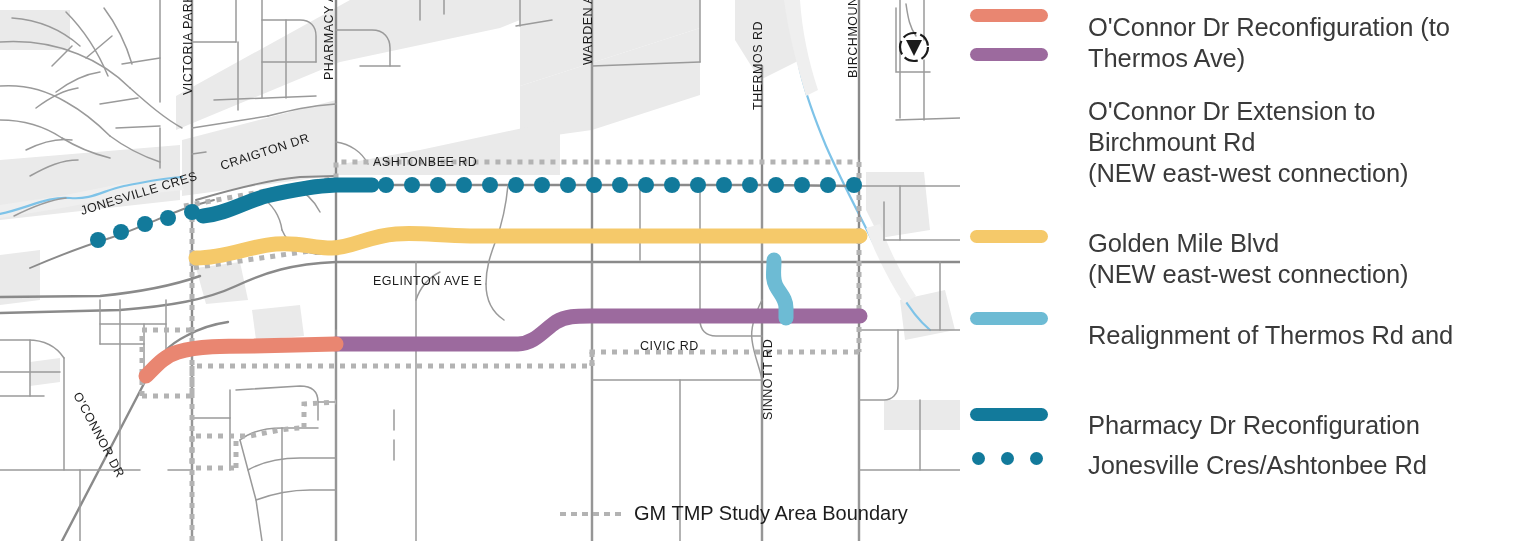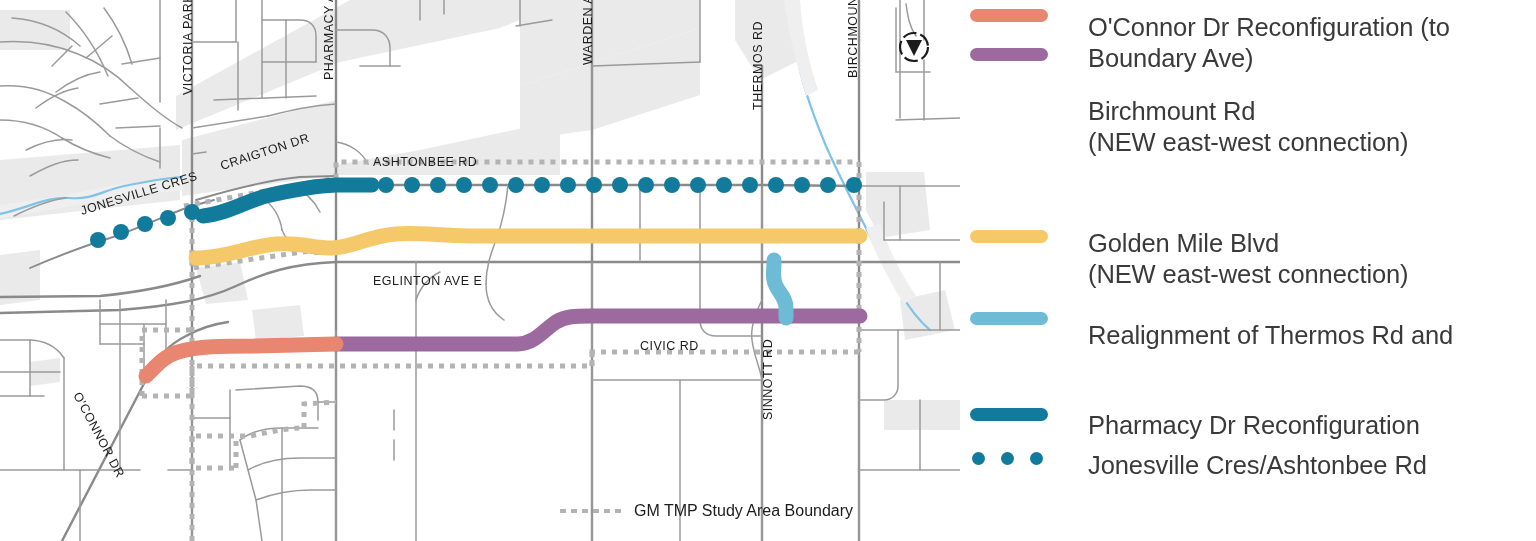--- a/index.html
+++ b/index.html
@@ -25,21 +25,21 @@
                font-size:25.5px;line-height:31px;color:#3a3a3a;
                letter-spacing:-0.1px;}
   .legend-text span{display:block;white-space:pre;}
 
   
   #boundary-key{position:absolute;left:560px;top:502px;
                 display:flex;align-items:center;gap:12px;}
   #boundary-key .dash{display:block;width:62px;height:4px;
       background-image:linear-gradient(to right,#b3b3b3 0 6px,transparent 6px 11px);
       background-size:11px 4px;background-repeat:repeat-x;}
-  #boundary-key .bk-label{font-size:16px;color:#1b1b1b;white-space:pre;}
+  #boundary-key .bk-label{font-size:20px;color:#1b1b1b;white-space:pre;}
 </style>
 </head>
 <body>
 
 <div id="root">
 
   <div id="map-panel">
     <svg id="map-svg" width="960" height="541" viewBox="0 0 960 541">
       <defs>
         <style>
@@ -310,28 +310,29 @@
     </svg>
   </div>
 
   <div id="legend-panel">
       <div class="legend-row" style="top: 12px;">
         <div class="legend-swatch" style="top: -3px;">
           <span class="legend-bar" style="background: rgb(233, 134, 113);"></span>
         </div>
         <div class="legend-text">
           <span>O'Connor Dr Reconfiguration (to</span>
-          <span>Boundary Ave)</span>
+          <span>Thermos Ave)</span>
         </div>
       </div>
       <div class="legend-row" style="top: 96px;">
         <div class="legend-swatch" style="top: -48px;">
           <span class="legend-bar" style="background: rgb(156, 106, 158);"></span>
         </div>
         <div class="legend-text">
+          <span>O'Connor Dr Extension to</span>
           <span>Birchmount Rd</span>
           <span>(NEW east-west connection)</span>
         </div>
       </div>
       <div class="legend-row" style="top: 228px;">
         <div class="legend-swatch" style="top: 2px;">
           <span class="legend-bar" style="background: rgb(245, 201, 106);"></span>
         </div>
         <div class="legend-text">
           <span>Golden Mile Blvd</span>

